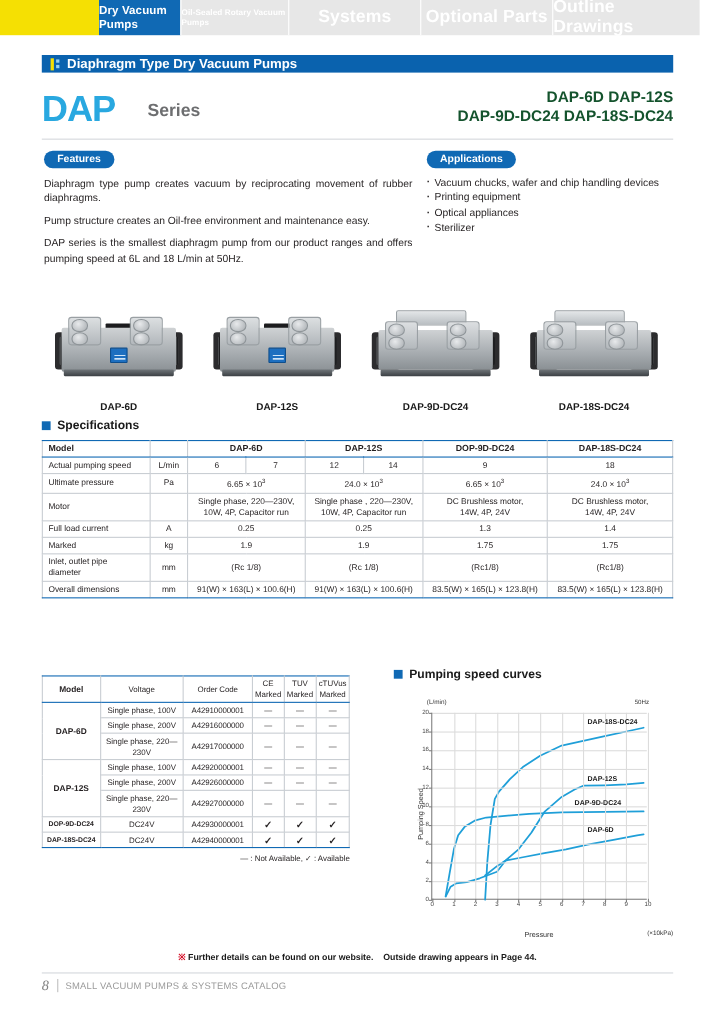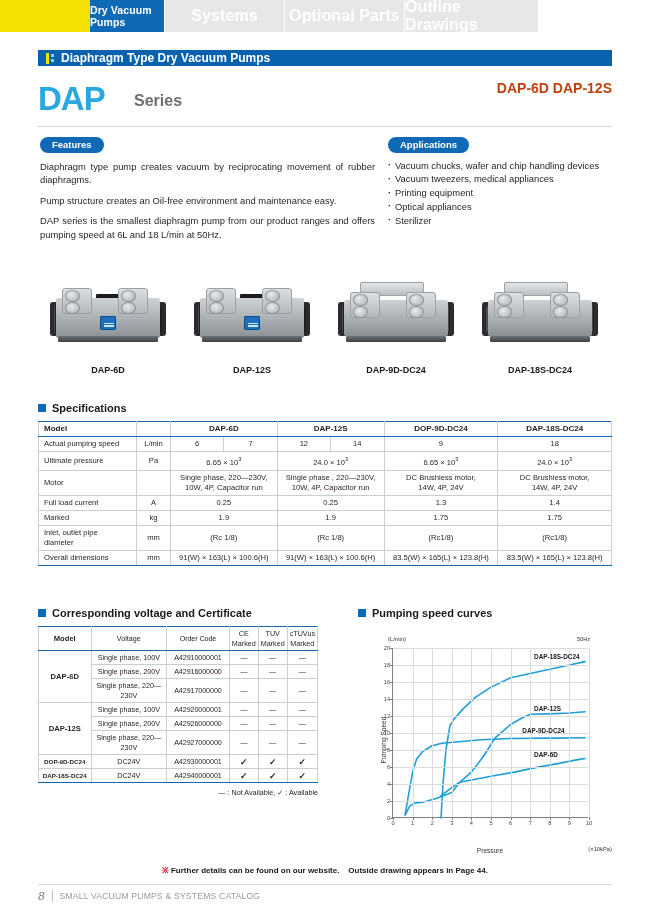--- a/index.html
+++ b/index.html
@@ -35,21 +35,21 @@
   .banner-mark i:nth-child(2){ left:4.5px; top:1px; height:3px; background:#8fd0f5;}
   .banner-mark i:nth-child(3){ left:4.5px; top:6px; height:3px; background:#8fd0f5;}
 
   
   .title-row { position:absolute; top:80px; left:38px; width:574px; height:42px; }
   .dap-logo { position:absolute; left:0; top:0; font-size:33px; font-weight:bold;
               color:#29a8e0; letter-spacing:-1px; line-height:38px; }
   .dap-series { position:absolute; left:96px; top:12px; font-size:16px; font-weight:bold;
                 color:#6d6e70; }
   .model-names { position:absolute; right:0; top:0; text-align:right;
-                 font-size:14px; font-weight:bold; color:#c2410c; line-height:17px; }
+                 font-size:14px; font-weight:bold; color:#14532d; line-height:17px; }
   .rule { position:absolute; top:126px; left:38px; width:574px; height:1px; background:#d4d8dc; }
 
   
   .pill { display:inline-block; background:#1069b4; color:#fff; font-size:9.5px;
           font-weight:bold; padding:2.5px 12px; border-radius:9px; }
 
   .features { position:absolute; top:134px; left:40px; width:335px; }
   .features p { margin:7px 0 0 0; font-size:9.4px; line-height:13.6px; color:#231f20; text-align:justify; }
 
   .apps { position:absolute; top:134px; left:388px; width:240px; }
@@ -96,21 +96,21 @@
   .pump.dc .body { top:18px; height:36px; }
   .pump.dc .headL,.pump.dc .headR{ top:10px; }
   .pump.dc .knobA{top:12px;} .pump.dc .knobB{top:24px;}
   .pump.dc .knobC{top:12px;} .pump.dc .knobD{top:24px;}
 
   
   .sechead { font-size:11px; font-weight:bold; color:#1a1a1a; display:flex; align-items:center; }
   .sq { width:8px; height:8px; background:#1069b4; margin-right:6px; display:inline-block; }
 
   
-  .spec-wrap { position:absolute; top:402px; left:38px; width:574px; }
+  .spec-wrap { position:absolute; top:381px; left:38px; width:574px; }
   table { border-collapse:collapse; width:100%; }
   .spec { margin-top:7px; font-size:7.6px; color:#231f20; }
   .spec td, .spec th { border:1px solid #c9ced3; padding:2px 3px; text-align:center;
                         vertical-align:middle; font-weight:normal; line-height:10px; }
   .spec tr.head td { border-top:1.6px solid #1069b4; border-bottom:1.6px solid #1069b4;
                      font-weight:bold; font-size:8px; height:15px; }
   .spec tr:last-child td { border-bottom:1.6px solid #1069b4; }
   .spec td.lbl { text-align:left; padding-left:5px; width:98px; }
   .spec td.unit { width:34px; }
   .spec sup { font-size:5.6px; vertical-align:super; }
@@ -162,55 +162,56 @@
   .pgnum { font-family:"Liberation Serif", serif; font-style:italic; font-size:13px; color:#808080; }
   .pgdiv { width:1px; height:12px; background:#c0c0c0; }
   .foottxt { font-size:8.6px; color:#9a9a9a; letter-spacing:.2px; }
 </style>
 </head>
 <body>
 
 <div class="tabbar">
   <div class="tab-yellow"></div>
   <div class="tab active">Dry Vacuum Pumps</div>
+  <div class="tab inactive t2">Oil-Sealed Rotary Vacuum Pumps</div>
   <div class="tab inactive t3">Systems</div>
   <div class="tab inactive t4">Optional Parts</div>
   <div class="tab inactive t5">Outline Drawings</div>
 </div>
 
 <div class="banner">
   <span class="banner-mark">
       <i></i>
       <i></i>
       <i></i>
     </span>
   <span>Diaphragm Type Dry Vacuum Pumps</span>
 </div>
 
 <div class="title-row">
   <div class="dap-logo">DAP</div>
   <div class="dap-series">Series</div>
   <div class="model-names">
     <div>DAP-6D  DAP-12S</div>
+    <div>DAP-9D-DC24  DAP-18S-DC24</div>
   </div>
 </div>
 <div class="rule"></div>
 
 <div class="features">
   <span class="pill">Features</span>
   <p>Diaphragm type pump creates vacuum by reciprocating movement of rubber diaphragms.</p>
   <p>Pump structure creates an Oil-free environment and maintenance easy.</p>
   <p>DAP series is the smallest diaphragm pump from our product ranges and offers pumping speed at 6L and 18 L/min at 50Hz.</p>
 </div>
 
 <div class="apps">
   <span class="pill">Applications</span>
   <ul>
     <li>Vacuum chucks, wafer and chip handling devices</li>
-    <li>Vacuum tweezers, medical appliances</li>
     <li>Printing equipment</li>
     <li>Optical appliances</li>
     <li>Sterilizer</li>
   </ul>
 </div>
 
 <div class="photos">
   <div class="photo-cell" style="left:0px;">
     <div class="pump">
       <div class="fanL"></div>
@@ -350,24 +351,20 @@
           <td colspan="2">91(W) × 163(L) × 100.6(H)</td>
           <td colspan="2">91(W) × 163(L) × 100.6(H)</td>
           <td colspan="1">83.5(W) × 165(L) × 123.8(H)</td>
           <td colspan="1">83.5(W) × 165(L) × 123.8(H)</td>
         </tr>
       </tbody>
   </table>
 </div>
 
 <div class="cert-wrap">
-  <div class="sechead">
-    <span class="sq"></span>
-    <span>Corresponding voltage and Certificate</span>
-  </div>
   <table class="cert">
     <tbody id="cert-body">
         <tr class="head">
           <td class="mdl">Model</td>
           <td class="volt">Voltage</td>
           <td class="code">Order Code</td>
           <td class="mk">CE<br>Marked</td>
           <td class="mk">TUV<br>Marked</td>
           <td class="mk">cTUVus<br>Marked</td>
         </tr>

